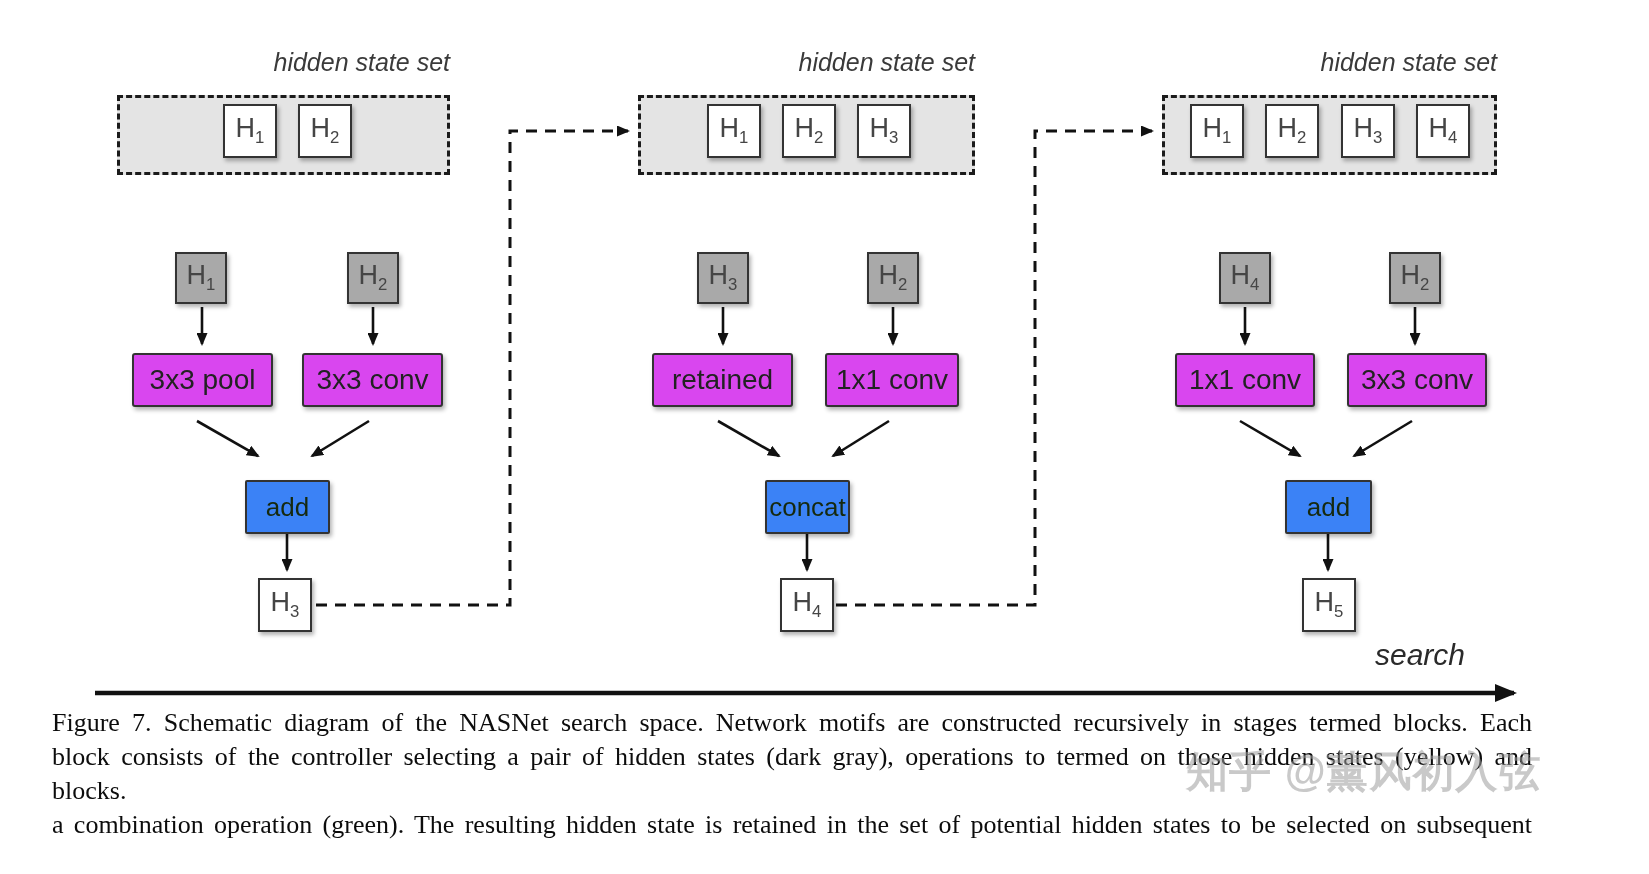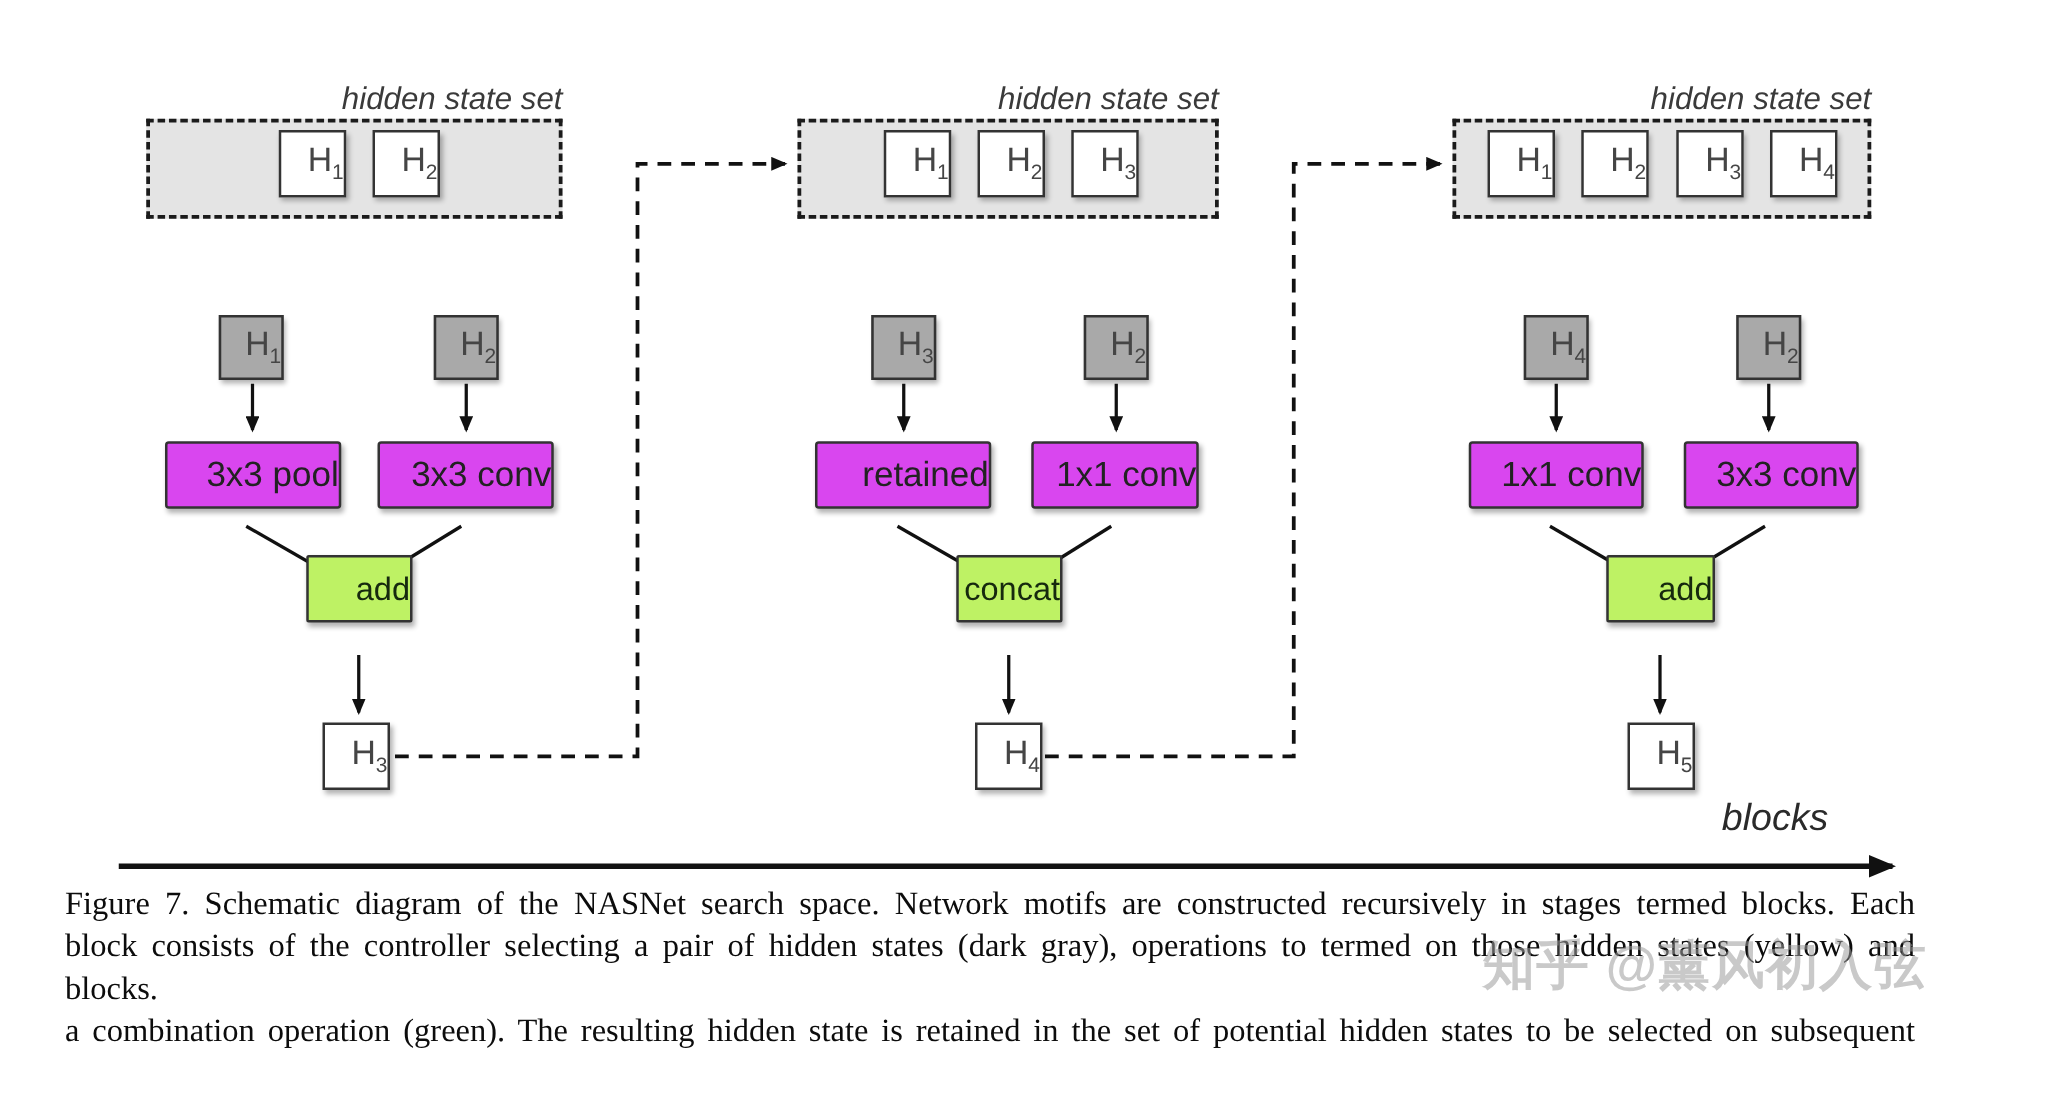--- a/index.html
+++ b/index.html
@@ -3,32 +3,32 @@
 <meta charset="utf-8">
 <style>
   html,body{margin:0;padding:0;background:#fff;}
   #fig{position:relative;width:1649px;height:874px;background:#fff;overflow:hidden;
        font-family:"Liberation Sans",sans-serif;}
   svg.arrows{position:absolute;left:0;top:0;width:1649px;height:874px;pointer-events:none;}
 
   .hs-set{position:absolute;top:95px;height:80px;background:#e4e4e4;
           border:3px dashed #1b1b1b;box-sizing:border-box;}
   .hs-label{position:absolute;top:48px;height:30px;text-align:right;
-            font-style:italic;font-size:25px;color:#3a3a3a;margin-top:17px;}
+            font-style:italic;font-size:25px;color:#3a3a3a;}
 
   .box{position:absolute;box-sizing:border-box;display:flex;align-items:center;
-       justify-content:flex-end;}
+       justify-content:center;}
   .shadow{box-shadow:2px 3px 4px rgba(0,0,0,.3);}
   .wbox{width:54px;height:54px;background:#ffffff;border:2.5px solid #333;top:104px;}
   .obox{width:54px;height:54px;background:#ffffff;border:2.5px solid #333;top:578px;}
   .gbox{width:52px;height:52px;background:#a9a9a9;border:2.5px solid #333;top:252px;}
   .op  {height:54px;background:#d946ef;border:2.5px solid #333;border-radius:3px;
         top:353px;font-size:28px;color:#222;}
-  .comb{height:54px;background:#bef264;border:2.5px solid #333;border-radius:2px;
-        top:444px;font-size:26px;color:#16290e;}
+  .comb{height:54px;background:#3b82f6;border:2.5px solid #333;border-radius:2px;
+        top:480px;font-size:26px;color:#16290e;}
   .hlbl{font-size:27px;color:#454545;line-height:1;}
   .hlbl sub{font-size:0.62em;}
 
   .axis-label{position:absolute;left:1330px;top:638px;width:180px;text-align:center;
               font-style:italic;font-size:30px;color:#2a2a2a;}
 
   .caption{position:absolute;left:28px;top:706px;width:1504px;
            font-family:"Liberation Serif",serif;font-size:26px;line-height:34px;
            color:#0c0c0c;}
   .cap-line{white-space:normal;margin-left:24px;}
@@ -145,21 +145,21 @@
   <div class="box gbox shadow" style="left:1389px">
     <span class="hlbl"><span>H</span><sub>2</sub></span>
     </div>
   <div class="box op shadow" style="left:1175px;width:140px">1x1 conv</div>
   <div class="box op shadow" style="left:1347px;width:140px">3x3 conv</div>
   <div class="box comb shadow" style="left:1285px;width:87px">add</div>
   <div class="box obox shadow" style="left:1302px">
     <span class="hlbl"><span>H</span><sub>5</sub></span>
     </div>
 
-  <div class="axis-label">blocks</div>
+  <div class="axis-label">search</div>
 
   <div class="caption">
     <div class="cap-line just">Figure 7. Schematic diagram of the NASNet search space.  Network motifs are constructed recursively in stages termed blocks.  Each</div>
     <div class="cap-line just">block consists of the controller selecting a pair of hidden states (dark gray), operations to termed on those hidden states (yellow) and</div>
     <div class="cap-line">blocks.</div>
     <div class="cap-line just">a combination operation (green).  The resulting hidden state is retained in the set of potential hidden states to be selected on subsequent</div>
   </div>
 
   <div class="watermark">知乎 @薰风初入弦</div>
 

